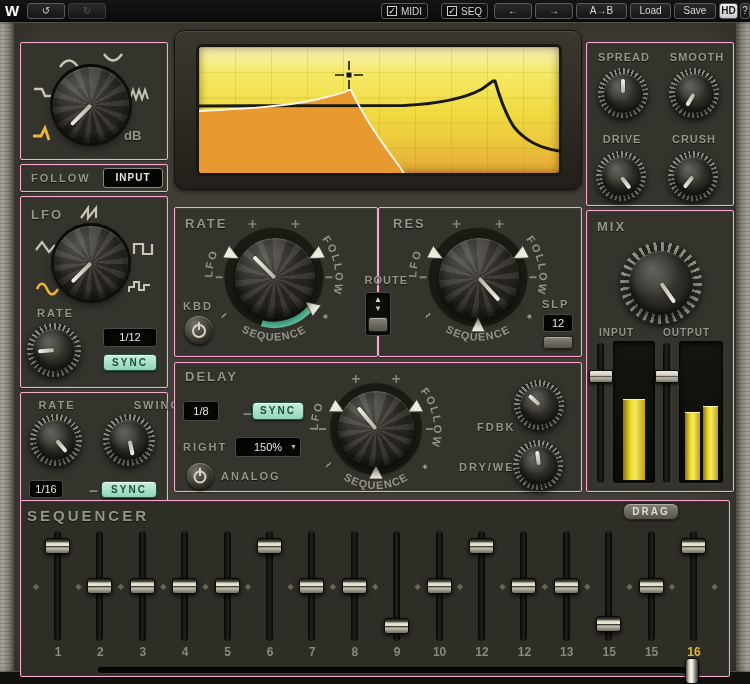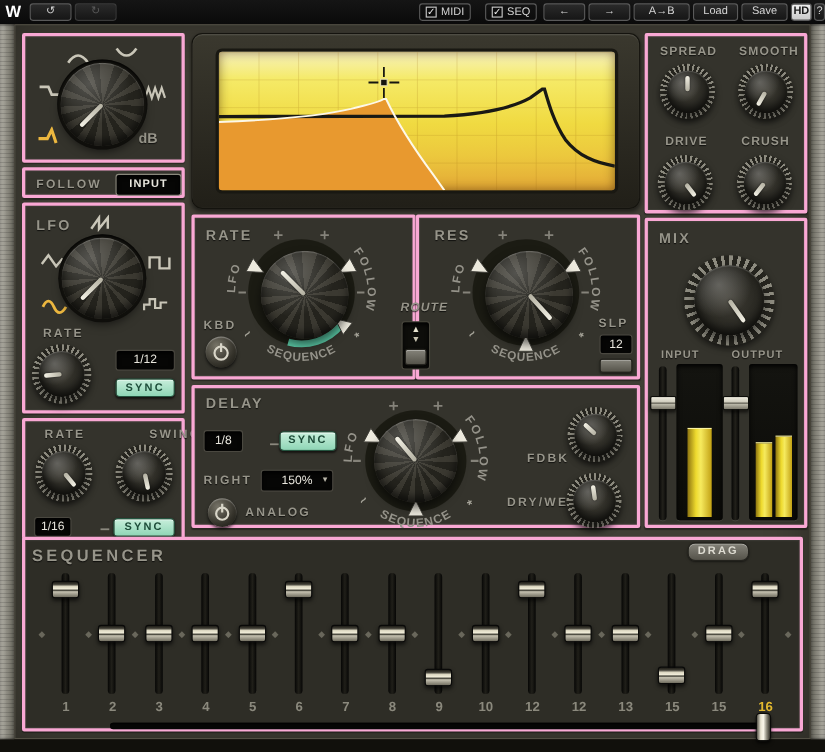--- a/index.html
+++ b/index.html
@@ -14,21 +14,21 @@
   .cbgroup{position:absolute;top:3px;height:16px;border:1px solid #5a5a5a;border-radius:3px;display:flex;align-items:center;gap:4px;padding:0 5px;color:#d6d6d6;font-size:10px;}
   .cbox{width:10px;height:10px;border:1px solid #cfcfcf;background:#0c0c0c;color:#eee;font-size:9px;line-height:9px;text-align:center;}
   #wlogo{position:absolute;left:3px;top:2px;width:18px;height:18px;color:#fff;font-weight:bold;font-size:15px;line-height:18px;text-align:center;}
 
   
   #chassis{position:absolute;left:0;top:22px;width:750px;height:662px;background:#11100c;}
   .edge{position:absolute;top:0;width:13px;height:650px;background:linear-gradient(90deg,#c2c0b6,#8f8d83 45%,#6b695f);box-shadow:inset 0 0 4px rgba(0,0,0,.5);}
   .edge.r{right:0;background:linear-gradient(90deg,#6b695f,#8f8d83 55%,#c2c0b6);}
   .edge::after{content:"";position:absolute;inset:0;background:repeating-linear-gradient(0deg,rgba(0,0,0,.14) 0 1px,transparent 1px 4px);}
   #panel{position:absolute;left:13px;top:0;width:724px;height:650px;background:#403e35;box-shadow:inset 0 0 0 1px #524f44, inset 0 0 40px rgba(0,0,0,.35);}
-  .box{position:absolute;background:#34332c;border:3px solid #f9a8d4;box-shadow:inset 0 0 0 1px rgba(255,255,255,.05),0 1px 1px rgba(0,0,0,.35);border-radius:2px;}
+  .box{position:absolute;background:#34332c;border:1px solid #f9a8d4;box-shadow:inset 0 0 0 1px rgba(255,255,255,.05),0 1px 1px rgba(0,0,0,.35);border-radius:2px;margin-top:12px;}
 
   .lbl{position:absolute;color:#97958a;font-weight:bold;letter-spacing:2px;font-size:11px;text-shadow:0 1px 1px rgba(0,0,0,.7);white-space:nowrap;}
   .title{font-size:13px;letter-spacing:2px;}
   .val{position:absolute;background:#060605;border:1px solid #4a4840;border-radius:3px;color:#e8e6dd;font-size:11px;text-align:center;box-shadow:inset 0 2px 4px #000;}
   .sync{position:absolute;background:linear-gradient(#c8eedb,#8fd6b6);border:1px solid #24543f;border-radius:4px;color:#1d4c39;font-size:10px;font-weight:bold;letter-spacing:2px;text-align:center;box-shadow:0 1px 2px rgba(0,0,0,.6), inset 0 1px 0 rgba(255,255,255,.7);}
   .dash{position:absolute;color:#8b897e;font-weight:bold;}
   .raised{position:absolute;background:linear-gradient(#85837a,#55534a);border:1px solid #23221d;border-radius:3px;box-shadow:inset 0 1px 0 rgba(255,255,255,.35),0 1px 2px rgba(0,0,0,.5);}
 
   
   .knobwrap{position:absolute;}
@@ -277,21 +277,21 @@
         <div class="knob scal" style="left:60px;top:30px;width:80px;height:80px;--a:138deg;">
           <div class="body"></div>
             <div class="ptr"></div>
         </div>
         <div class="lbl" style="left:163px;top:90px;">SLP</div>
         <div class="val" style="left:164px;top:106px;width:30px;height:18px;line-height:16px;">12</div>
         <div class="raised" style="left:164px;top:128px;width:30px;height:13px;"></div>
       </div>
 
       <div style="position:absolute;left:335px;top:252px;width:60px;height:66px;z-index:5;">
-        <div class="lbl" style="left:16px;top:0;width:60px;text-align:left;letter-spacing:1px;font-style:italic;">ROUTE</div>
+        <div class="lbl" style="left:0;top:0;width:60px;text-align:right;letter-spacing:1px;">ROUTE</div>
         <div style="position:absolute;left:17px;top:18px;width:26px;height:44px;background:#0d0d0a;border:1px solid #4a483e;border-radius:3px;box-shadow:inset 0 2px 4px #000;">
           <div style="position:absolute;left:0;top:2px;width:24px;text-align:center;color:#e9e5d2;font-size:8px;line-height:9px;">▲</div>
           <div style="position:absolute;left:0;top:11px;width:24px;text-align:center;color:#c9c5b2;font-size:8px;line-height:9px;">▼</div>
           <div class="raised" style="left:2px;top:24px;width:20px;height:15px;"></div>
         </div>
       </div>
 
       <div class="box" style="left:161px;top:328px;width:408px;height:130px;">
         <div class="lbl title" style="left:10px;top:6px;">DELAY</div>
         <div class="val" style="left:8px;top:38px;width:36px;height:20px;line-height:18px;">1/8</div>

